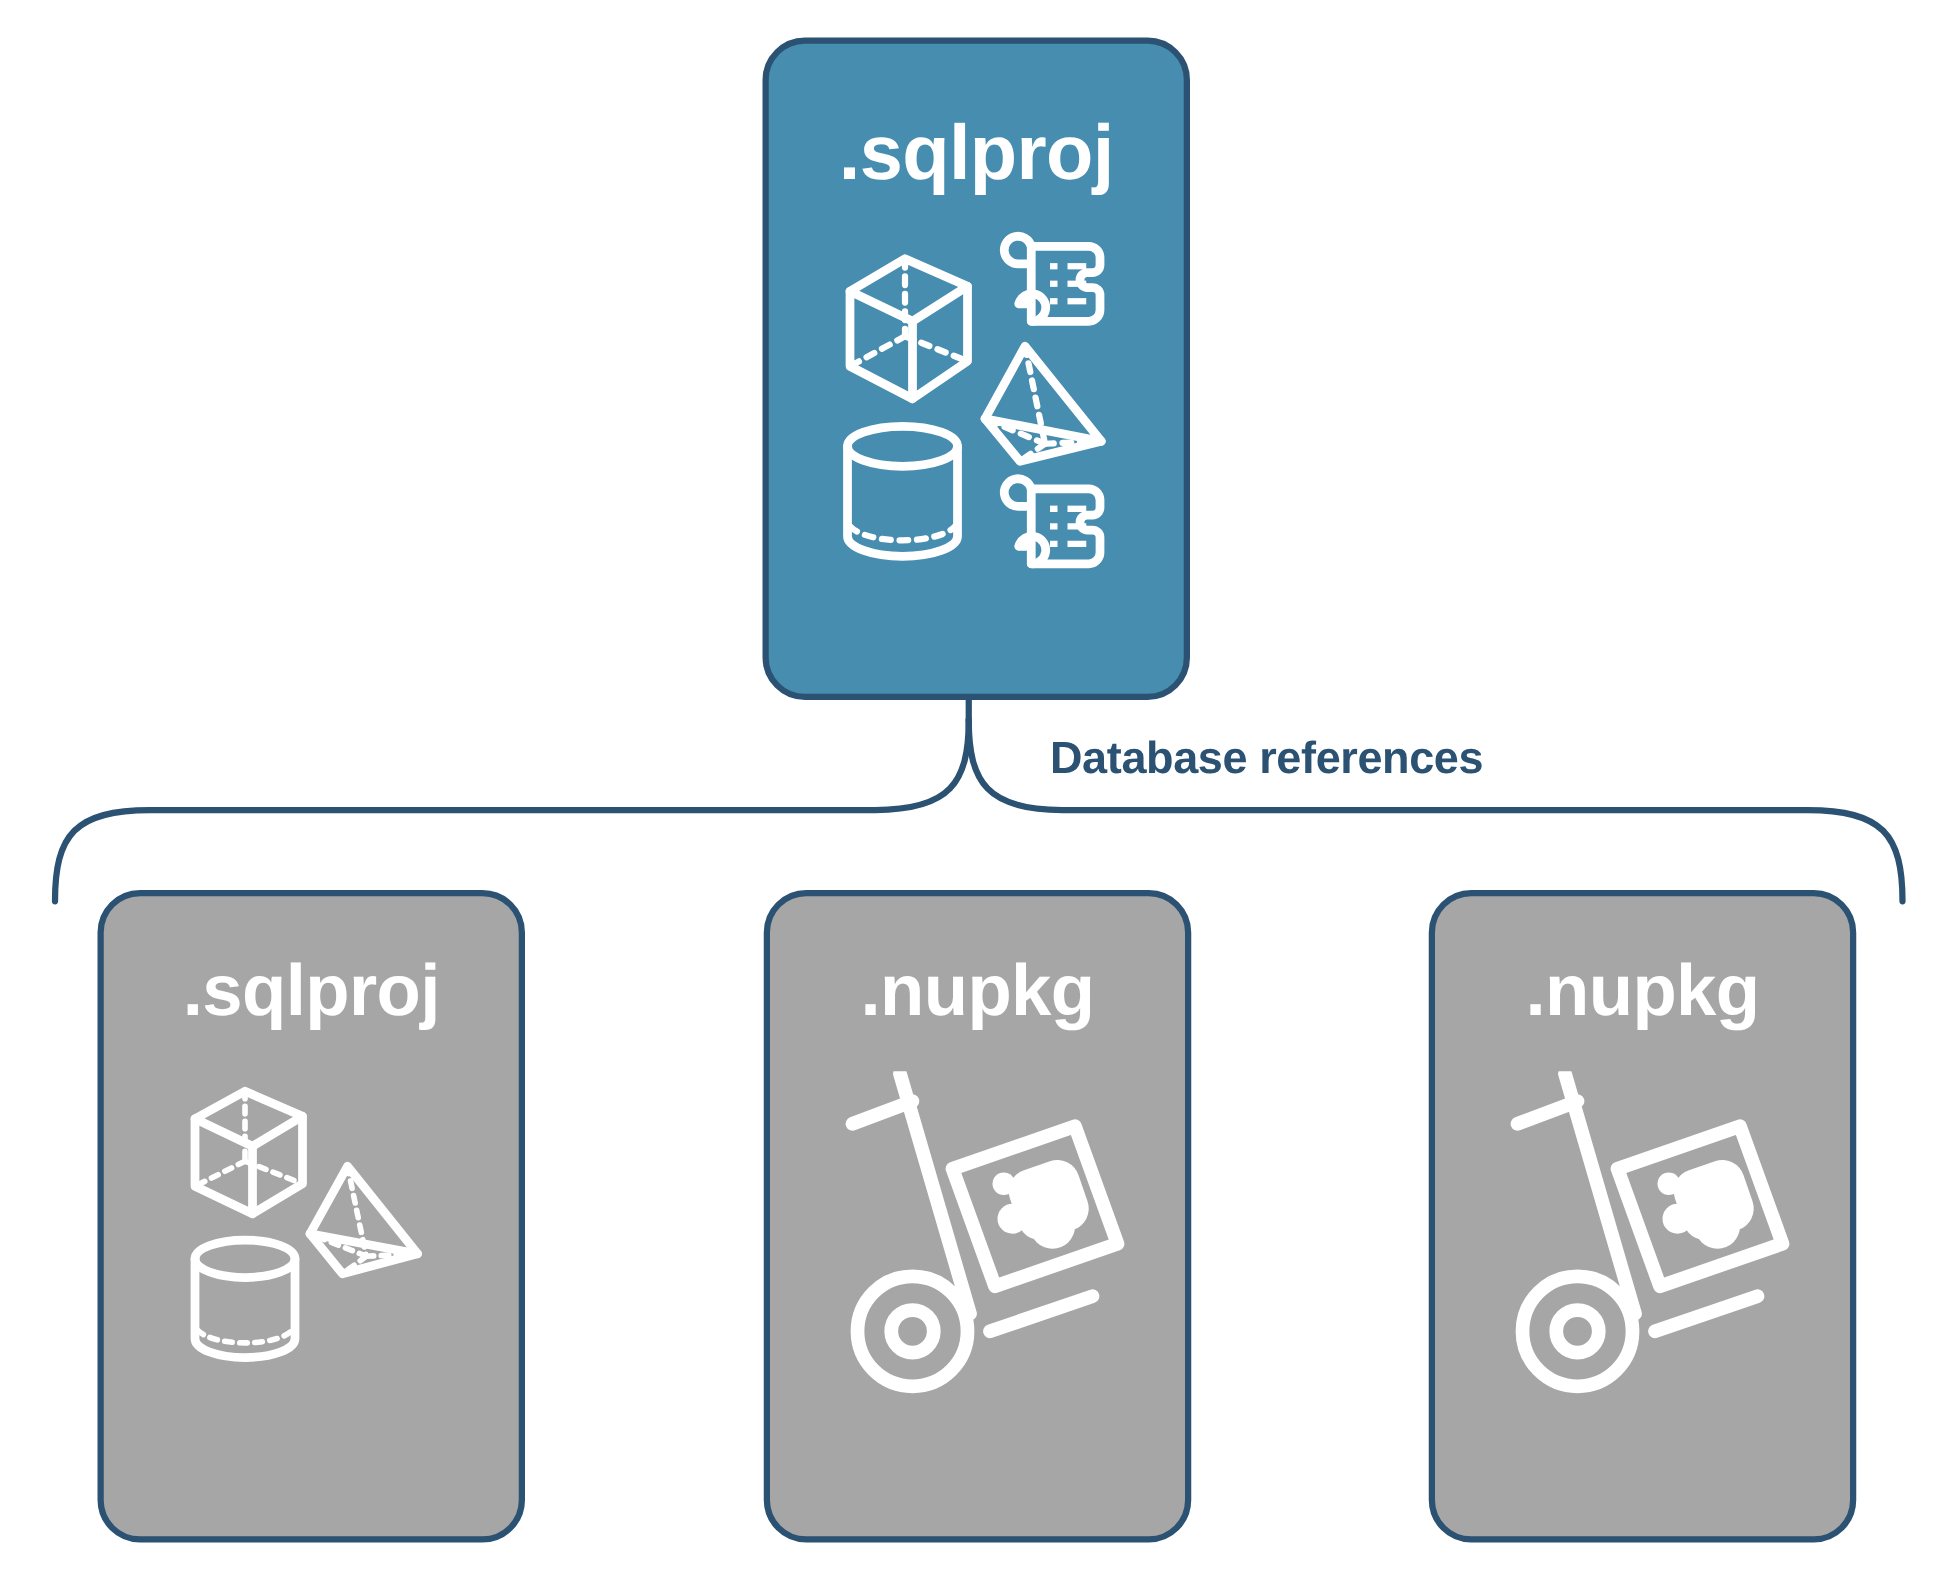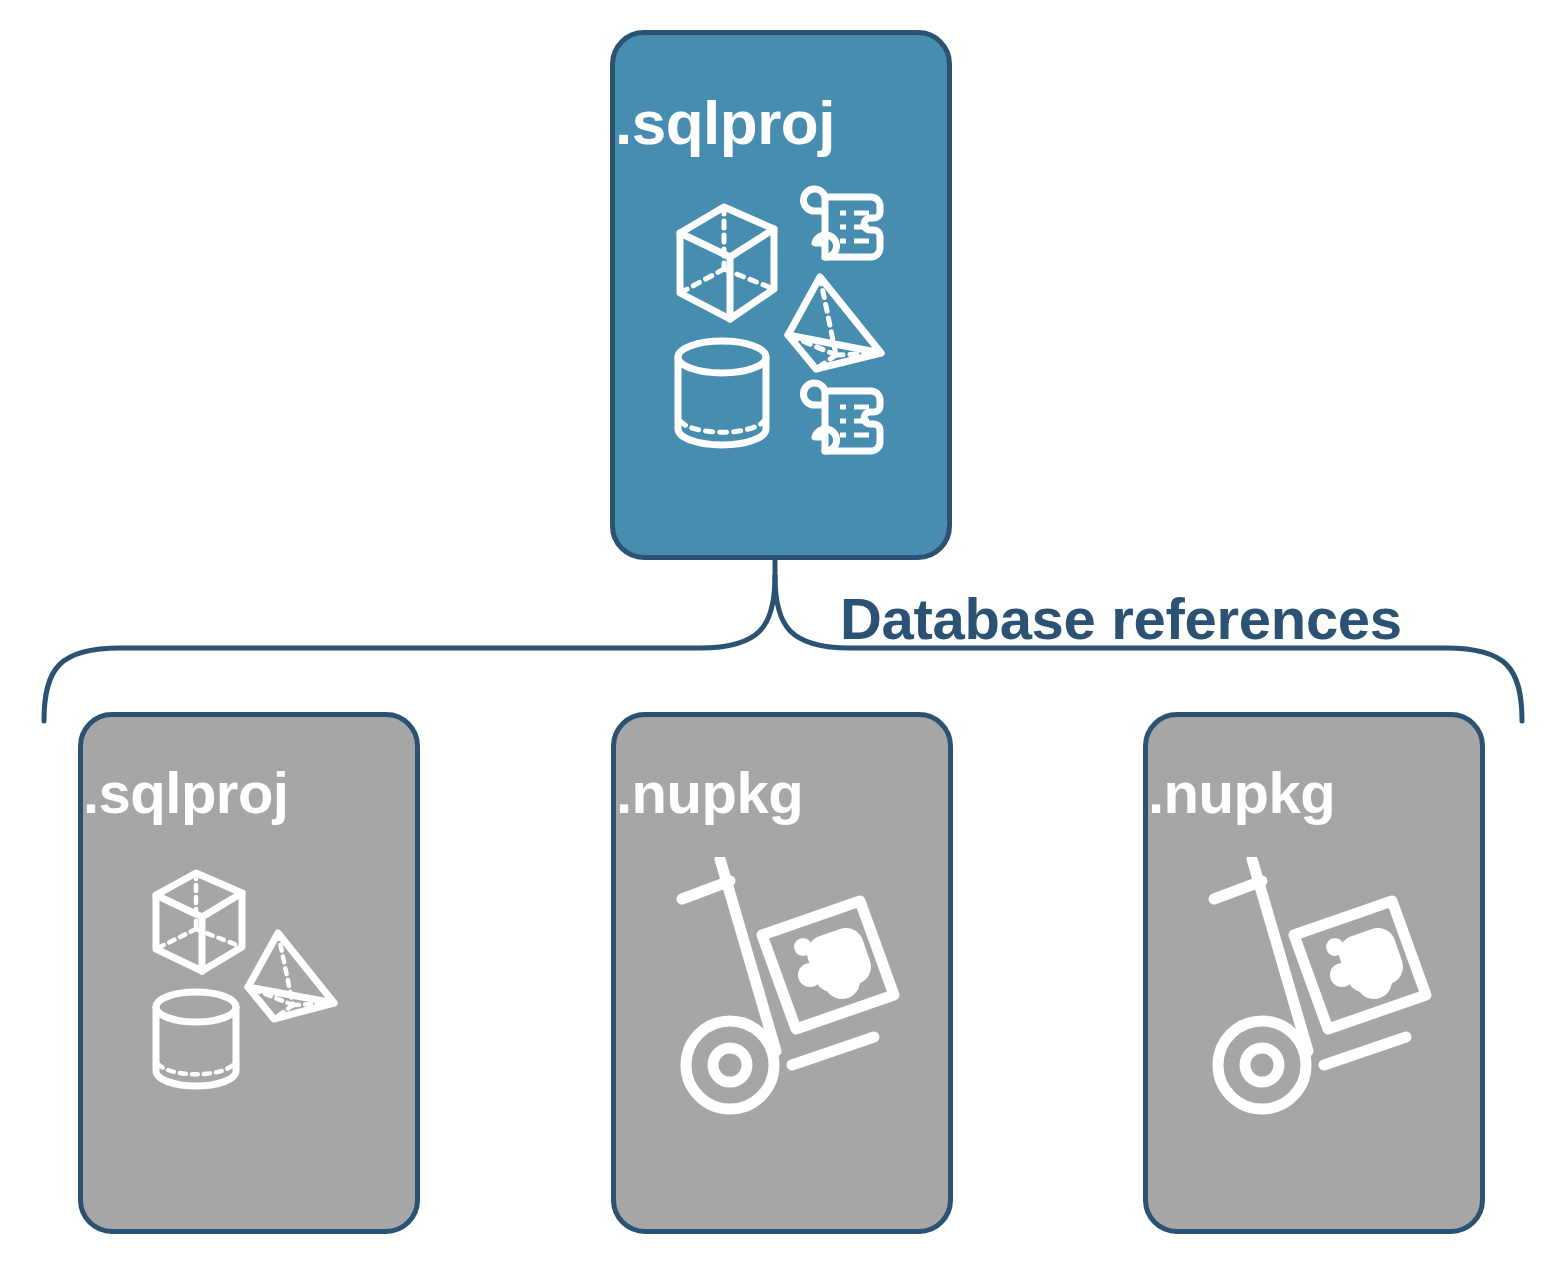--- a/index.html
+++ b/index.html
@@ -28,21 +28,21 @@
     border-radius: 34px;
     overflow: hidden;
   }
   .card.blue  { background: #478db0; }
   .card.gray  { background: #a6a6a6; }
 
   .card-title {
     position: absolute;
     left: 0;
     right: 0;
-    text-align: left;
+    text-align: center;
     color: #ffffff;
     font-weight: bold;
     letter-spacing: -0.5px;
     user-select: none;
   }
 
   #card-top { left: 610px; top: 30px; width: 342px; height: 530px; }
   #card-top .card-title { top: 52px; font-size: 62px; }
 
   #card-b1 { left: 78px;   top: 712px; width: 342px; height: 522px; }
@@ -68,21 +68,21 @@
     width: 1566px;
     height: 180px;
     pointer-events: none;
   }
 
   
   #bracket-label {
     position: absolute;
     left: 840px;
     top: 585px;
-    font-size: 58px;
+    font-size: 36px;
     font-weight: bold;
     color: #2b5272;
     letter-spacing: -0.3px;
     white-space: nowrap;
     user-select: none;
   }
 </style>
 </head>
 <body>
 

